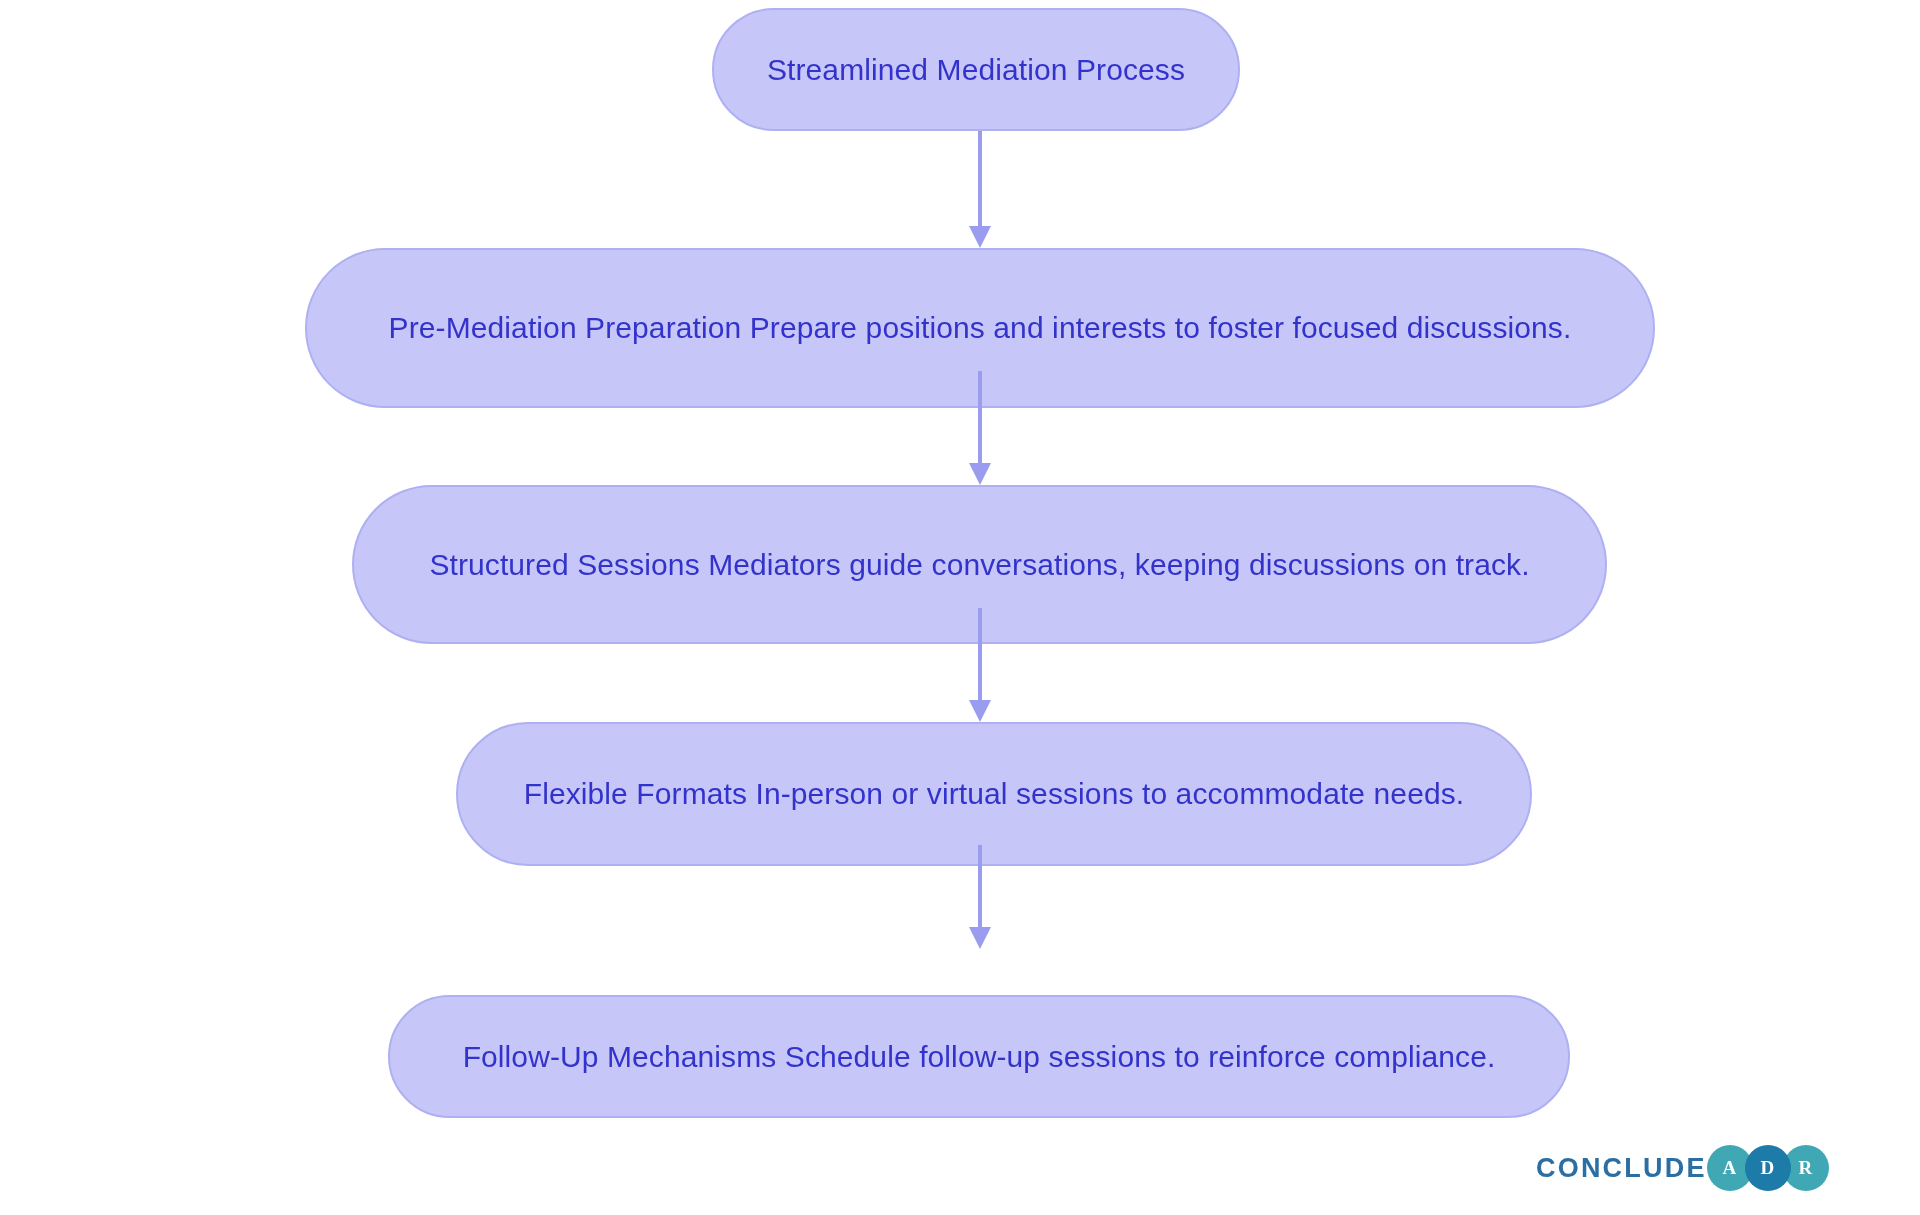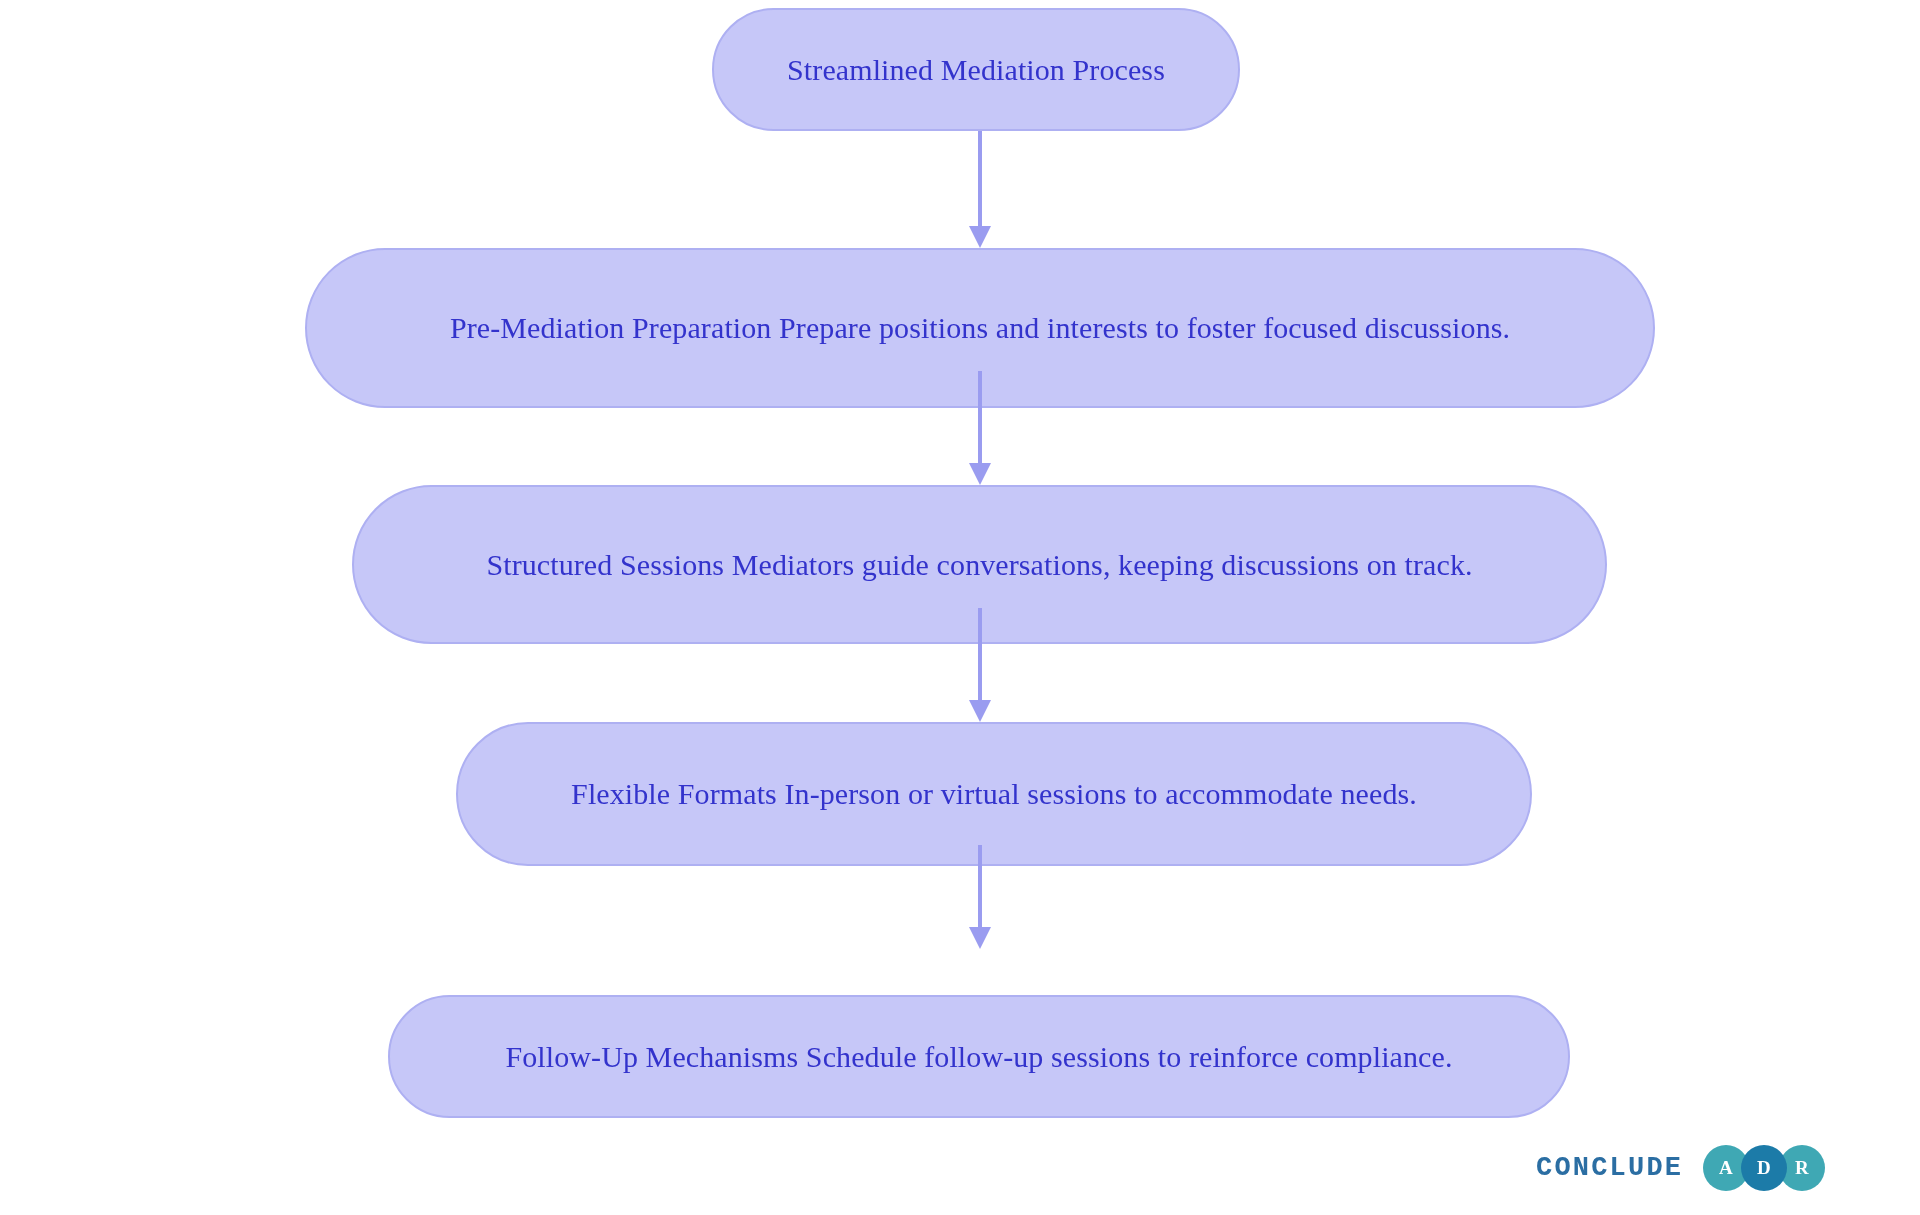--- a/index.html
+++ b/index.html
@@ -30,21 +30,20 @@
     display: flex;
     align-items: center;
     justify-content: center;
     background: #c6c7f8;
     border: 2px solid #aeb0f2;
     border-radius: 999px;
     color: #3333cc;
     text-align: right;
     white-space: nowrap;
     letter-spacing: 0.1px;
-    font-family: Liberation Serif, serif;
   }
   .node-label {
     display: block;
     line-height: 1.2;
     font-weight: 400;
   }
 
   
   #node-0 {
     left: 712px;
@@ -129,26 +128,25 @@
   
   #brand-logo {
     position: absolute;
     left: 1536px;
     top: 1140px;
     display: flex;
     align-items: center;
     height: 56px;
   }
   #brand-wordmark {
-    font-family: Liberation Mono, monospace;
+    font-family: Liberation Sans, sans-serif;
     font-weight: 700;
     font-size: 27px;
     letter-spacing: 2.2px;
     color: #2b6ea3;
-    margin-right: 20px;
     line-height: 1;
   }
   .brand-dots {
     position: relative;
     display: flex;
     align-items: center;
     height: 56px;
   }
   .brand-dot {
     width: 46px;

